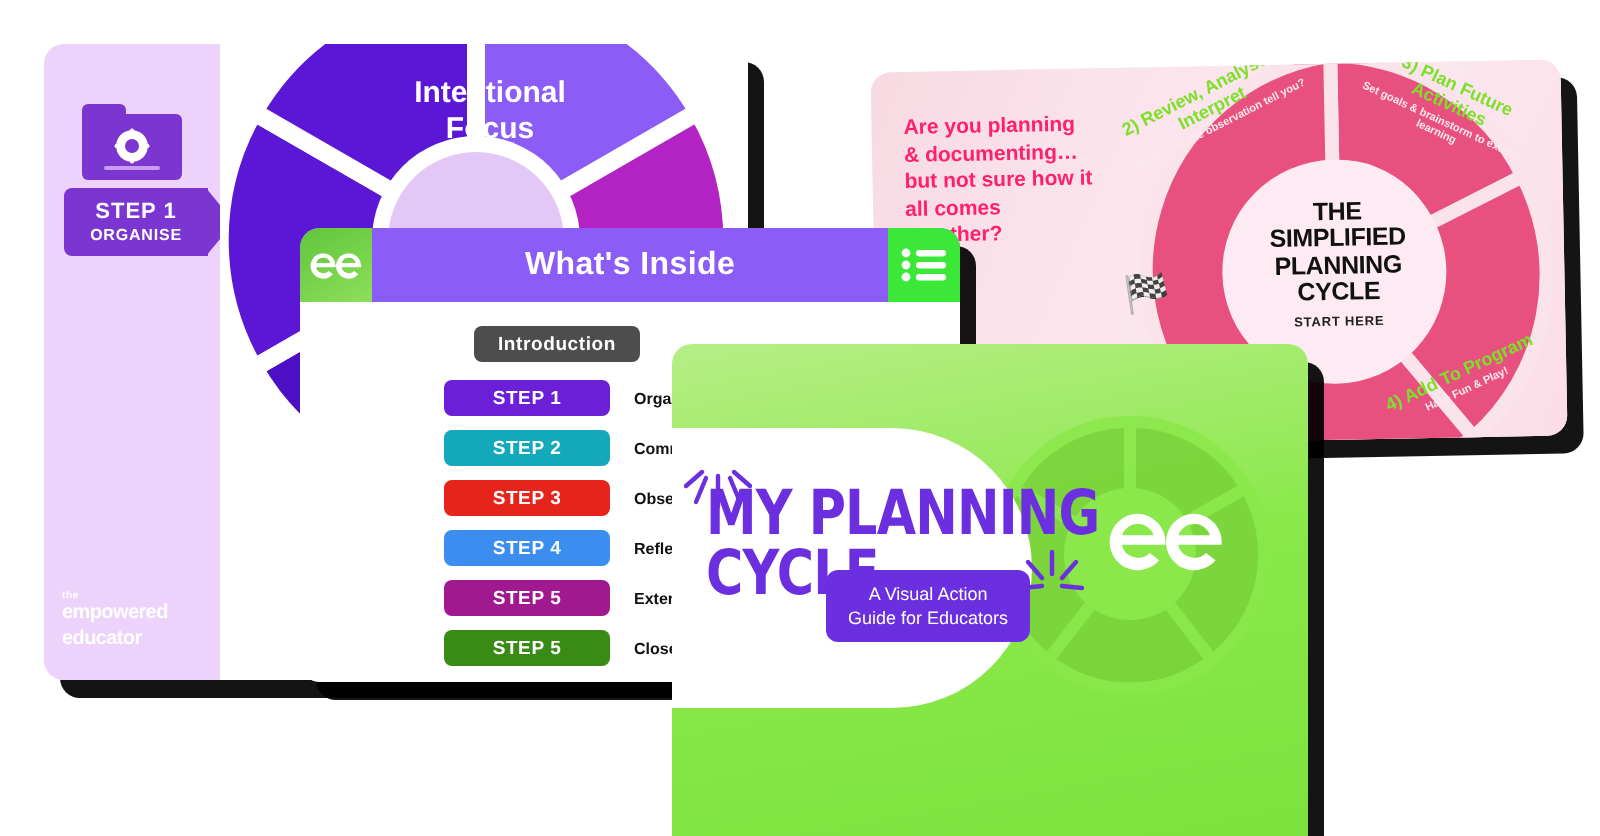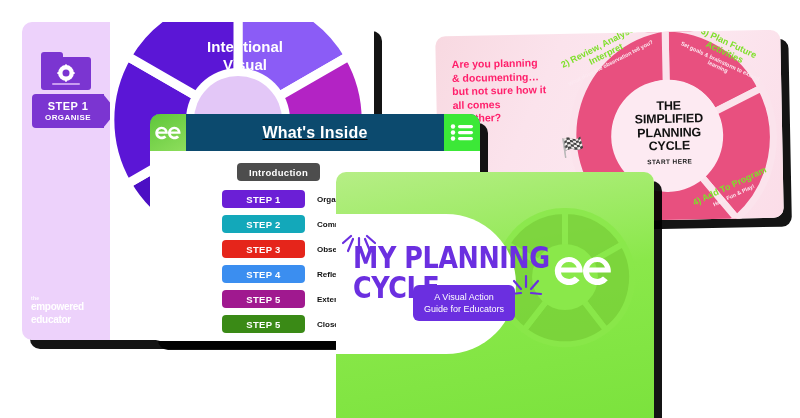--- a/index.html
+++ b/index.html
@@ -100,22 +100,22 @@
   .seg-label { position: absolute; color: #7ee02a; font-weight: 800; line-height: 1.12; }
   .seg-sub { color: #fce8f0; font-weight: 700; }
   .flag { position: absolute; left: 16px; top: 120px; font-size: 19px; }
 
   
   #card-inside {
     left: 150px; top: 114px; width: 330px; height: 227px;
     background: #fff;
   }
   .inside-bar {
-    height: 37px; background: #0c4a6e; position: relative;
-    display: flex; align-items: center; justify-content: center; text-decoration: underline;
+    height: 37px; background: #8b5cf6; position: relative;
+    display: flex; align-items: center; justify-content: center;
   }
   .inside-bar .title {
     color: #fff; font-size: 16px; font-weight: 800; letter-spacing: .2px;
   }
   .logo-tile {
     position: absolute; left: 0; top: 0; width: 36px; height: 37px;
     background: linear-gradient(150deg,#5fc63a,#8ede5c);
     display: flex; align-items: center; justify-content: center;
   }
   .ee-glyph { display: block; }
@@ -211,21 +211,21 @@
           <path d="M150 150 L150 278 A128 128 0 0 1 39 214 Z" fill="#4c0fc4"></path>
           <path d="M150 150 L39 214 A128 128 0 0 1 39 86 Z" fill="#5b16d6"></path>
           <path d="M150 150 L39 86 A128 128 0 0 1 150 22 Z" fill="#5b16d6"></path>
         </g>
         <circle cx="150" cy="150" r="52" fill="#ffffff"></circle>
         <circle cx="150" cy="150" r="44" fill="#e3c7f7"></circle>
       </svg>
 
       <div class="wheel-title" style="left:60px; top:16px; width:150px; font-size:15px;">
         <div>Intentional</div>
-        <div>Visual</div>
+        <div>Focus</div>
       </div>
     </div>
   </div>
 
   <div class="card" id="card-pink">
 
     <div class="pink-q">Are you planning &amp; documenting… but not sure how it all comes together?</div>
 
     <div class="pink-wheel-wrap">
       <svg width="245" height="245" viewBox="0 0 245 245">

